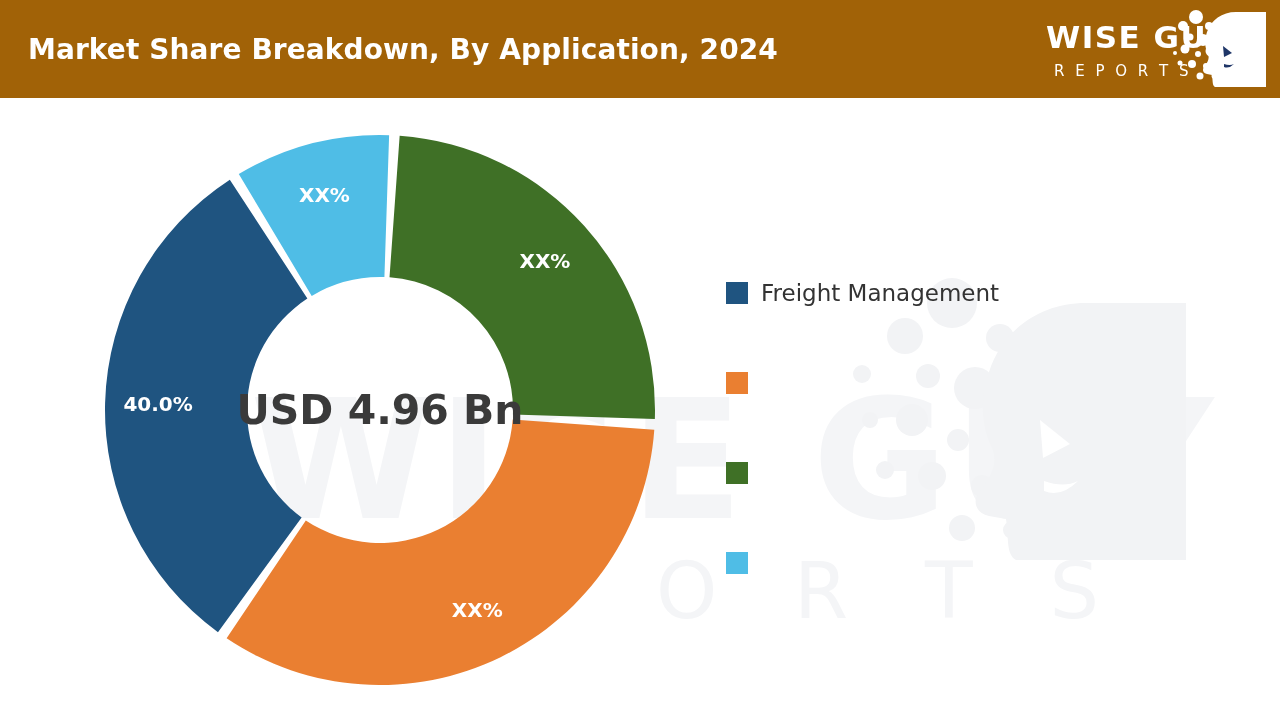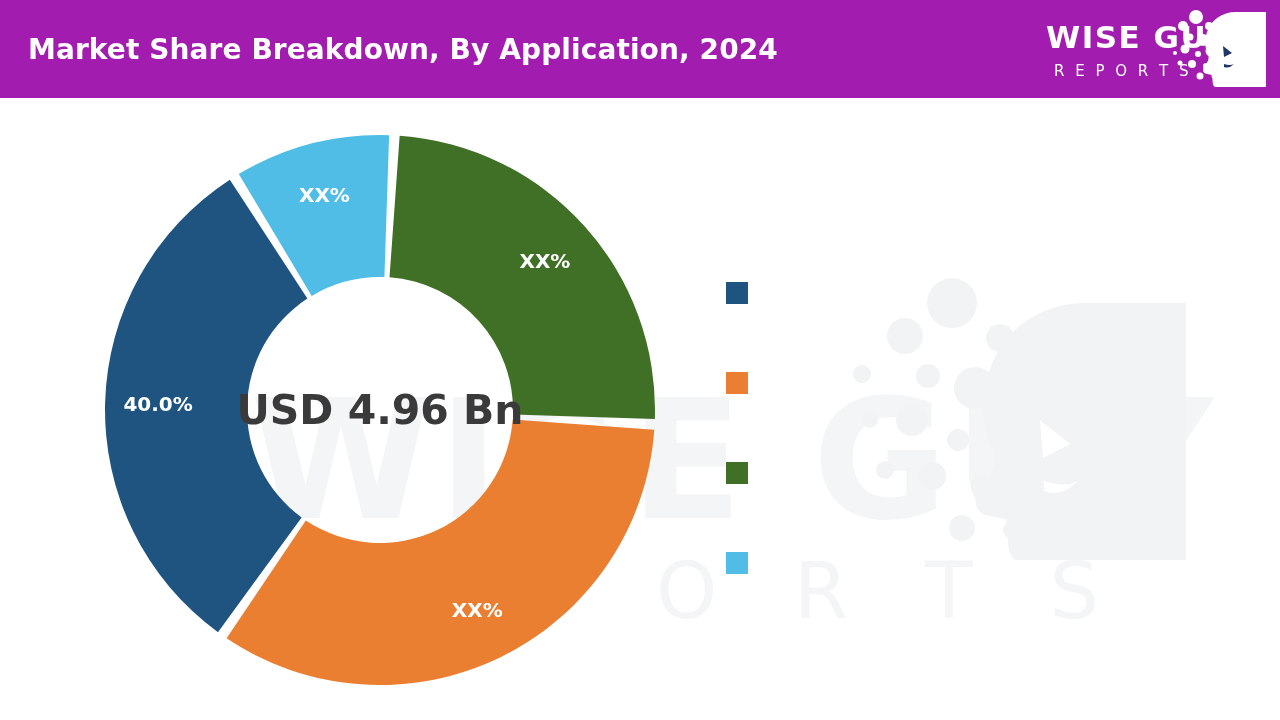--- a/index.html
+++ b/index.html
@@ -15,21 +15,21 @@
     font-family: "DejaVu Sans", "Liberation Sans", sans-serif;
     position: relative;
   }
 
   
   #header-bar {
     position: absolute;
     left: 0; top: 0;
     width: 1280px;
     height: 98px;
-    background: #a21caf;
+    background: #a16207;
     box-sizing: border-box;
     z-index: 30;
   }
   #page-title {
     position: absolute;
     left: 28px;
     top: 33px;
     font-size: 28px;
     font-weight: bold;
     color: #ffffff;
@@ -196,20 +196,21 @@
         <text x="544.9781512559815" y="170.45300538833348" text-anchor="middle" class="slice-label">XX%</text>
         <text x="324.4156390999139" y="104.07122383606011" text-anchor="middle" class="slice-label">XX%</text>
       </g>
   </svg>
 
   <div id="center-value">USD 4.96 Bn</div>
 
   <div id="legend">
       <div class="legend-item">
         <span class="legend-swatch" style="background: rgb(31, 84, 128);"></span>
+        <span class="legend-label">Freight Management</span>
       </div>
       <div class="legend-item">
         <span class="legend-swatch" style="background: rgb(234, 127, 49);"></span>
       </div>
       <div class="legend-item">
         <span class="legend-swatch" style="background: rgb(63, 112, 38);"></span>
       </div>
       <div class="legend-item">
         <span class="legend-swatch" style="background: rgb(79, 189, 230);"></span>
       </div>

